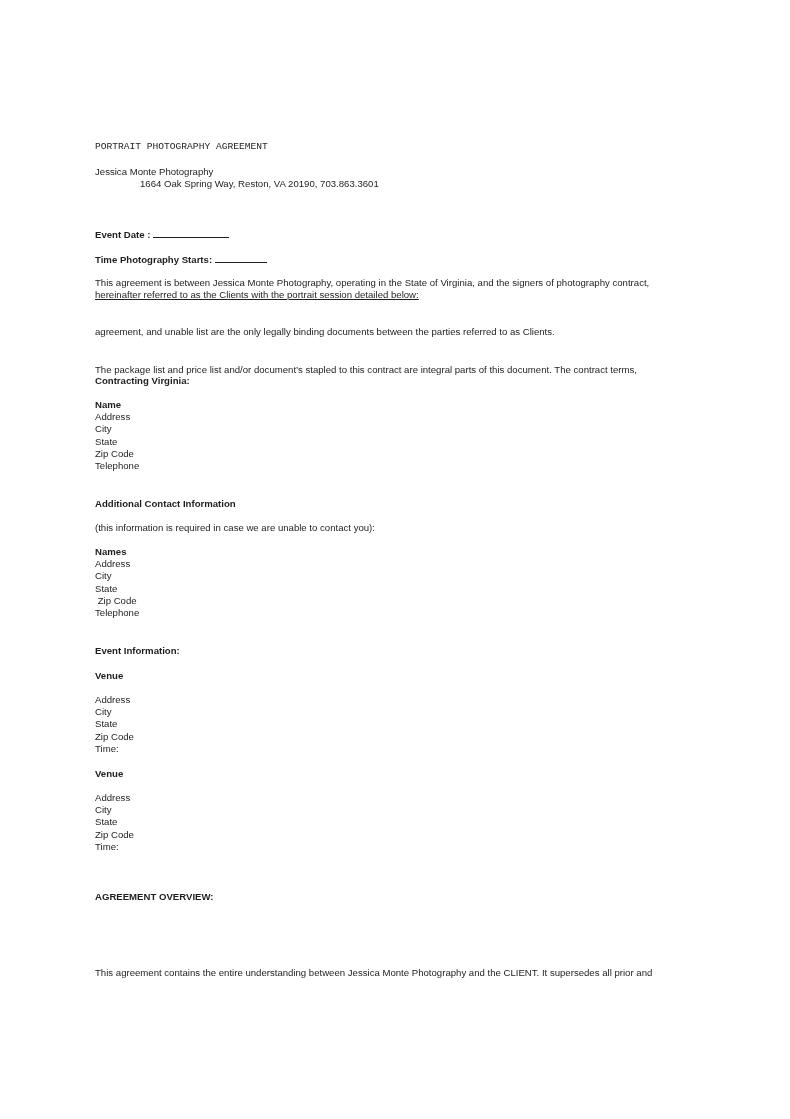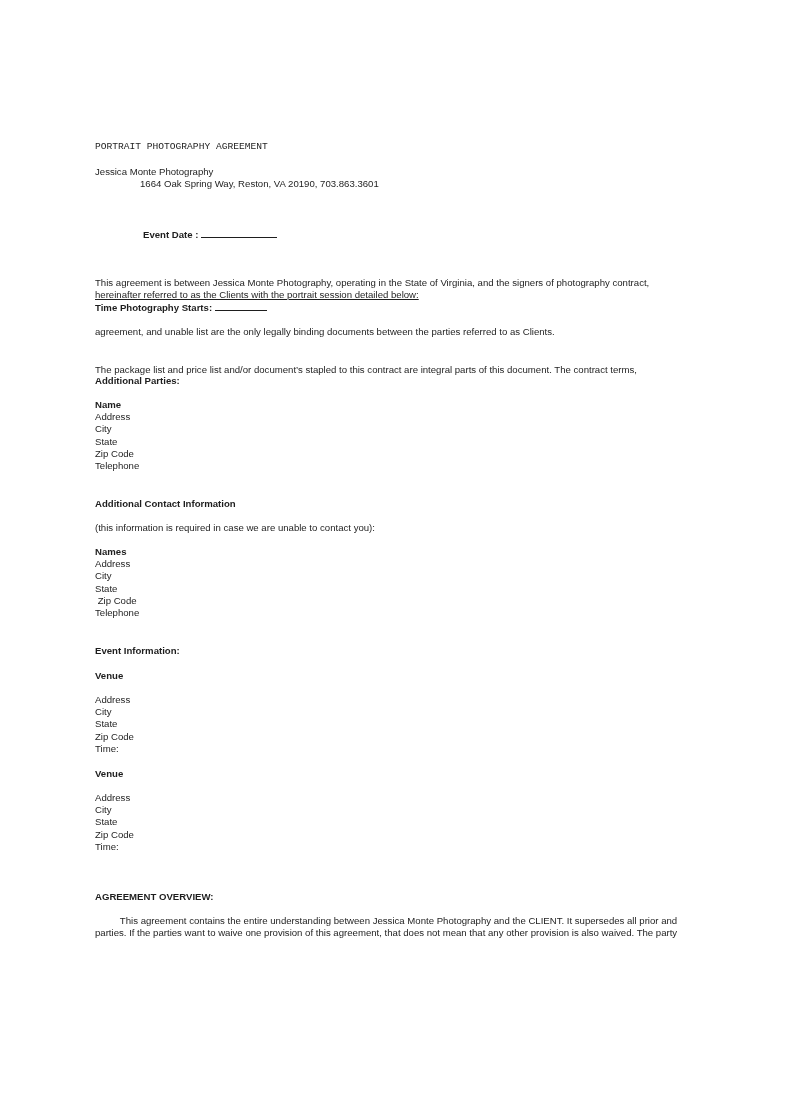--- a/index.html
+++ b/index.html
@@ -45,35 +45,35 @@
 </head>
 <body>
 
 <div class="page">
 
   <div class="abs" style="top:141px;font-family:Liberation Mono, monospace;">PORTRAIT PHOTOGRAPHY AGREEMENT</div>
 
   <div class="abs" style="top:166px;">Jessica Monte Photography</div>
   <div class="abs" style="top:178px;margin-left:45px;">1664 Oak Spring Way, Reston, VA 20190, 703.863.3601</div>
 
-  <div class="abs bold" style="top:228px;margin-left:48px;">
+  <div class="abs bold" style="top:228px;">
     <span>Event Date :</span><span class="blank" style="width:76px;"></span>
   </div>
 
-  <div class="abs bold" style="top:253px;margin-top:48px;">
+  <div class="abs bold" style="top:253px;">
     <span>Time Photography Starts:</span><span class="blank" style="width:52px;"></span>
   </div>
 
   <div class="abs" style="top:277px;">This agreement is between Jessica Monte Photography, operating in the State of Virginia, and the signers of photography contract,</div>
   <div class="abs" style="top:289px;text-decoration:underline;">hereinafter referred to as the Clients with the portrait session detailed below:</div>
 
   <div class="abs" style="top:328px;margin-top:36px;">The package list and price list and/or document’s stapled to this contract are integral parts of this document. The contract terms,</div>
   <div class="abs" style="top:326px;">agreement, and unable list are the only legally binding documents between the parties referred to as Clients.</div>
 
-  <div class="abs bold" style="top:375px;">Additional Parties:</div>
+  <div class="abs bold" style="top:375px;">Contracting Virginia:</div>
   <div class="list" style="top:399px;">
     <div class="bold">Name</div>
     <div>Address</div>
     <div>City</div>
     <div>State</div>
     <div>Zip Code</div>
     <div>Telephone</div>
   </div>
 
   <div class="abs bold" style="top:498px;">Additional Contact Information</div>
@@ -101,18 +101,17 @@
   <div class="abs bold" style="top:768px;">Venue</div>
   <div class="list" style="top:792px;">
     <div>Address</div>
     <div>City</div>
     <div>State</div>
     <div>Zip Code</div>
     <div>Time:</div>
   </div>
 
   <div class="abs bold" style="top:891px;">AGREEMENT OVERVIEW:</div>
-  <div class="list" style="top:915px;text-align:right;">
+  <div class="list" style="top:967px;">
     <div>This agreement contains the entire understanding between Jessica Monte Photography and the CLIENT. It supersedes all prior and</div>
-    <div>parties. If the parties want to waive one provision of this agreement, that does not mean that any other provision is also waived. The party</div>
   </div>
 
 </div>
 
 </body></html>

